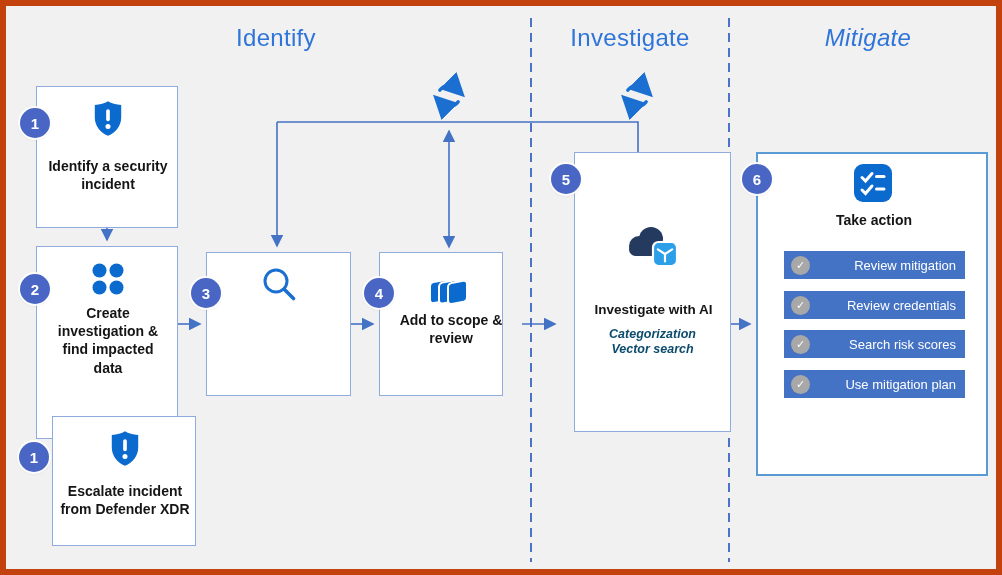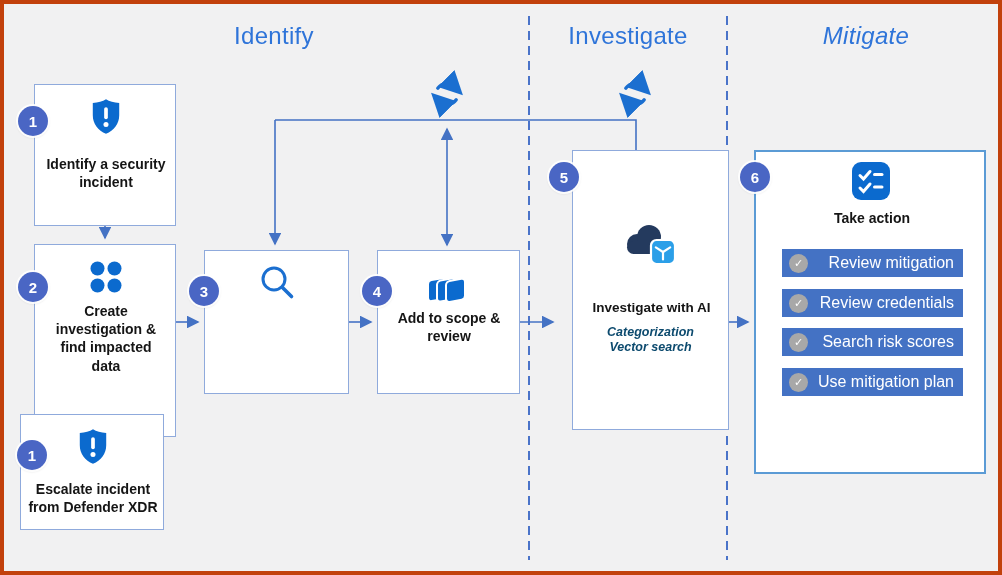--- a/index.html
+++ b/index.html
@@ -1,21 +1,21 @@
 <!DOCTYPE html>
 <html><head>
 <meta charset="utf-8">
 <style>
   html,body{margin:0;padding:0;background:#e8e8e8;}
   .canvas{
     position:relative;
     width:1002px;height:575px;
     box-sizing:border-box;
     background:#f1f1f2;
-    border:4px solid #c2410c;
+    border:6px solid #c2410c;
     font-family:"Liberation Sans", sans-serif;
     overflow:hidden;
   }
   .connectors{position:absolute;left:0;top:0;z-index:1;}
   .phase-title{
     position:absolute;top:18px;width:200px;
     text-align:center;
     font-size:24px;font-weight:400;
     color:#2e74d9;z-index:2;
     letter-spacing:.3px;
@@ -52,21 +52,21 @@
     display:flex;align-items:center;justify-content:space-between;
     cursor:pointer;
   }
   .action-btn .check-circle{
     width:19px;height:19px;border-radius:50%;
     background:#a8a8a8;margin-left:7px;
     display:flex;align-items:center;justify-content:center;
     color:#ffffff;font-size:11px;line-height:1;
   }
   .action-btn .btn-label{
-    color:#ffffff;font-size:16px;margin-right:9px;
+    color:#ffffff;font-size:13px;margin-right:9px;
   }
 </style>
 </head>
 <body>
 
 <div class="canvas">
 
   <svg class="connectors" width="998" height="571" viewBox="0 0 998 571">
     <defs>
       <marker id="arrow" markerWidth="8" markerHeight="8" refX="7" refY="4" orient="auto">
@@ -132,21 +132,21 @@
         <circle cx="-8.5" cy="-8.5" r="7" fill="#0b6ace"></circle>
         <circle cx="8.5" cy="-8.5" r="7" fill="#0b6ace"></circle>
         <circle cx="-8.5" cy="8.5" r="7" fill="#0b6ace"></circle>
         <circle cx="8.5" cy="8.5" r="7" fill="#0b6ace"></circle>
       </svg>
     </span>
     <div class="step-label" style="left:15px;top:57px;width:112px">Create investigation &amp; find impacted data</div>
   </div>
   <div class="badge" style="left:14px;top:268px">2</div>
 
-  <div class="box" style="left:16px;top:410px;width:144px;height:116px">
+  <div class="box" style="left:46px;top:410px;width:144px;height:130px">
     <span class="icon" style="left:56px;top:13px">
       <svg width="32" height="37" viewBox="0 0 24 28">
         <path d="M12 1 C14.5 2.6 18 3.5 22 3.7 V13 C22 19.5 18 24.6 12 27 C6 24.6 2 19.5 2 13 V3.7 C6 3.5 9.5 2.6 12 1 Z" fill="#0b6ace"></path>
         <rect x="10.6" y="7" width="2.8" height="9" rx="1.4" fill="#ffffff"></rect>
         <circle cx="12" cy="20" r="1.9" fill="#ffffff"></circle>
       </svg>
     </span>
     <div class="step-label" style="left:7px;top:65px;width:130px">Escalate incident from Defender XDR</div>
   </div>
   <div class="badge" style="left:13px;top:436px">1</div>
@@ -154,21 +154,21 @@
   <div class="box" style="left:200px;top:246px;width:145px;height:144px">
     <span class="icon" style="left:49px;top:8px">
       <svg width="46" height="46" viewBox="-23 -23 46 46">
         <circle cx="-3" cy="-3" r="11" fill="none" stroke="#1b6fd0" stroke-width="3"></circle>
         <line x1="5.2" y1="5.2" x2="14.5" y2="14.5" stroke="#1b6fd0" stroke-width="3.6" stroke-linecap="round"></line>
       </svg>
     </span>
   </div>
   <div class="badge" style="left:185px;top:272px">3</div>
 
-  <div class="box" style="left:373px;top:246px;width:143px;height:144px">
+  <div class="box" style="left:373px;top:246px;width:124px;height:144px">
     <span class="icon" style="left:48px;top:10px">
       <svg width="46" height="44" viewBox="-23 -22 46 44">
         <g transform="skewY(-10)">
           <rect x="-21" y="-6" width="18" height="21" rx="3.5" fill="#0b6ace" stroke="#ffffff" stroke-width="2"></rect>
           <rect x="-12" y="-4" width="18" height="21" rx="3.5" fill="#0b6ace" stroke="#ffffff" stroke-width="2"></rect>
           <rect x="-3" y="-2" width="19" height="21" rx="3.5" fill="#0b6ace" stroke="#ffffff" stroke-width="2"></rect>
         </g>
       </svg>
     </span>
     <div class="step-label" style="left:16px;top:58px;width:110px">Add to scope &amp; review</div>

